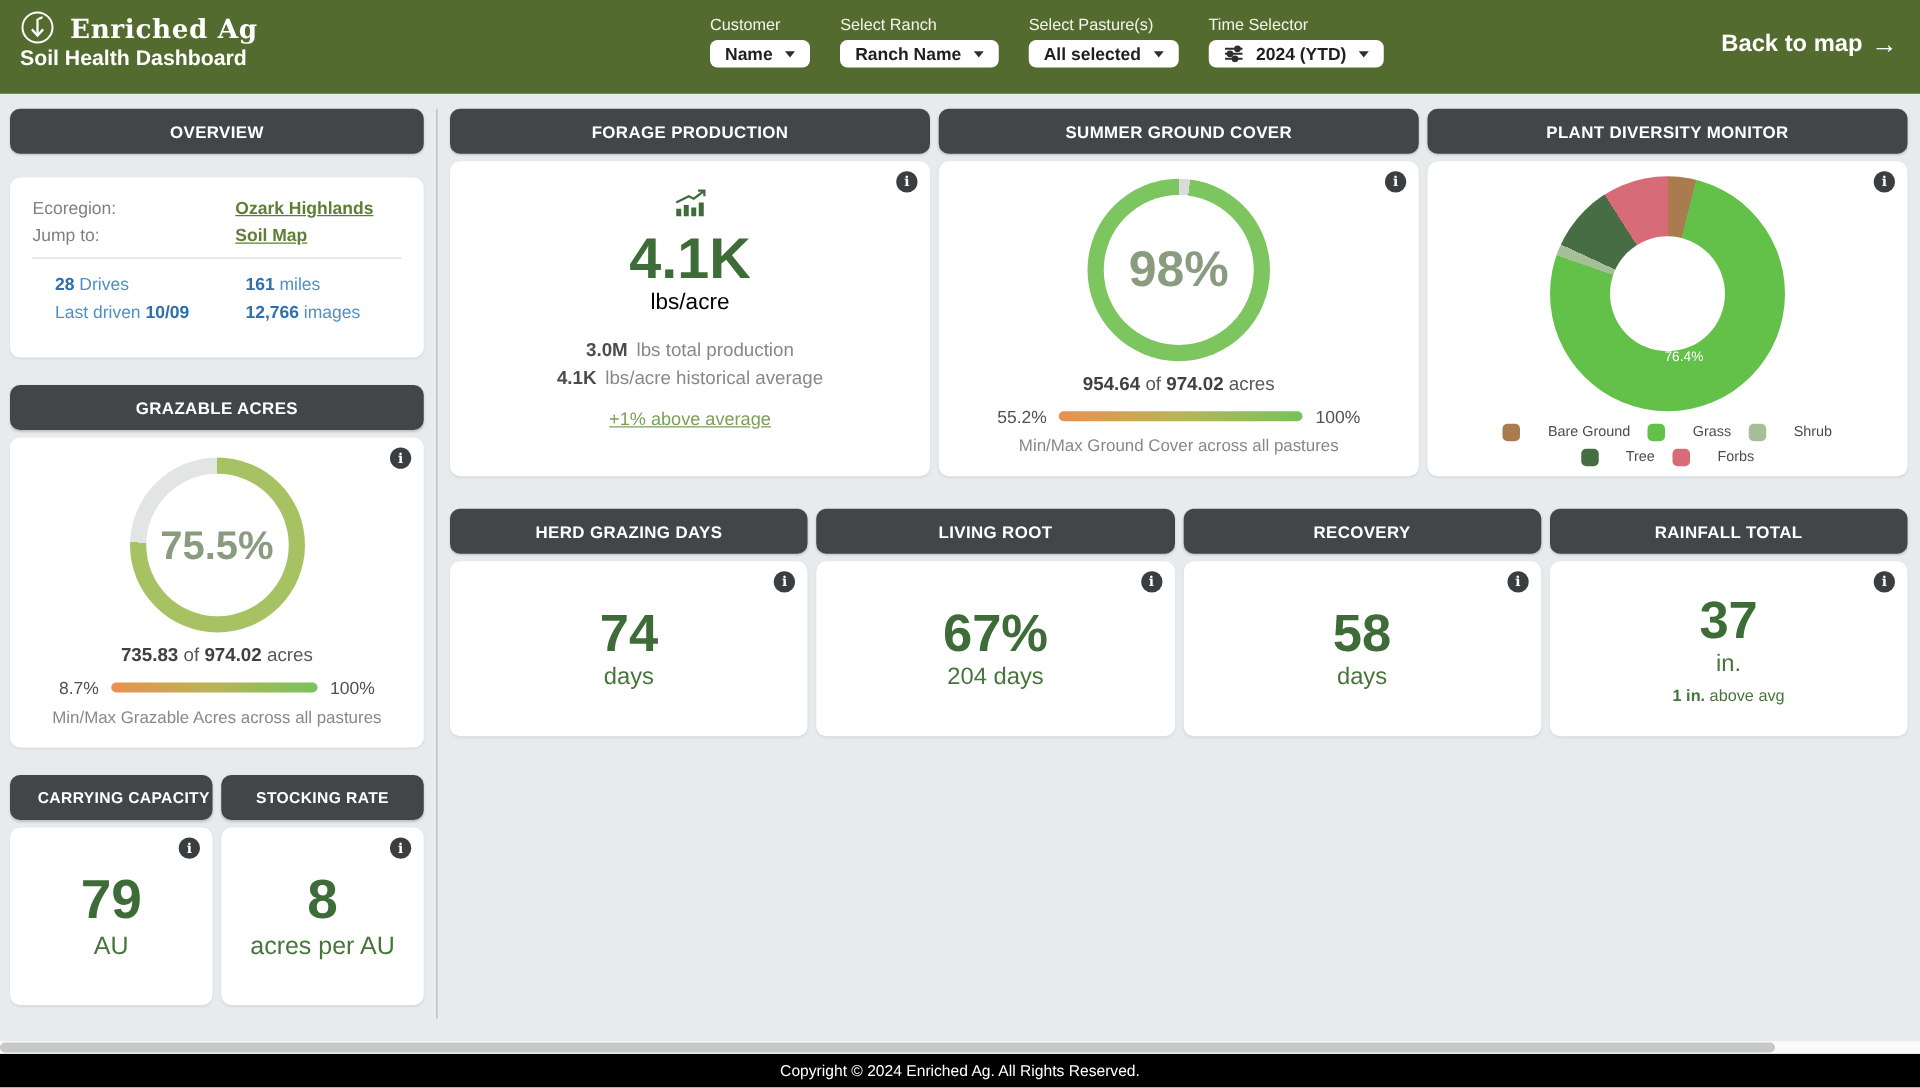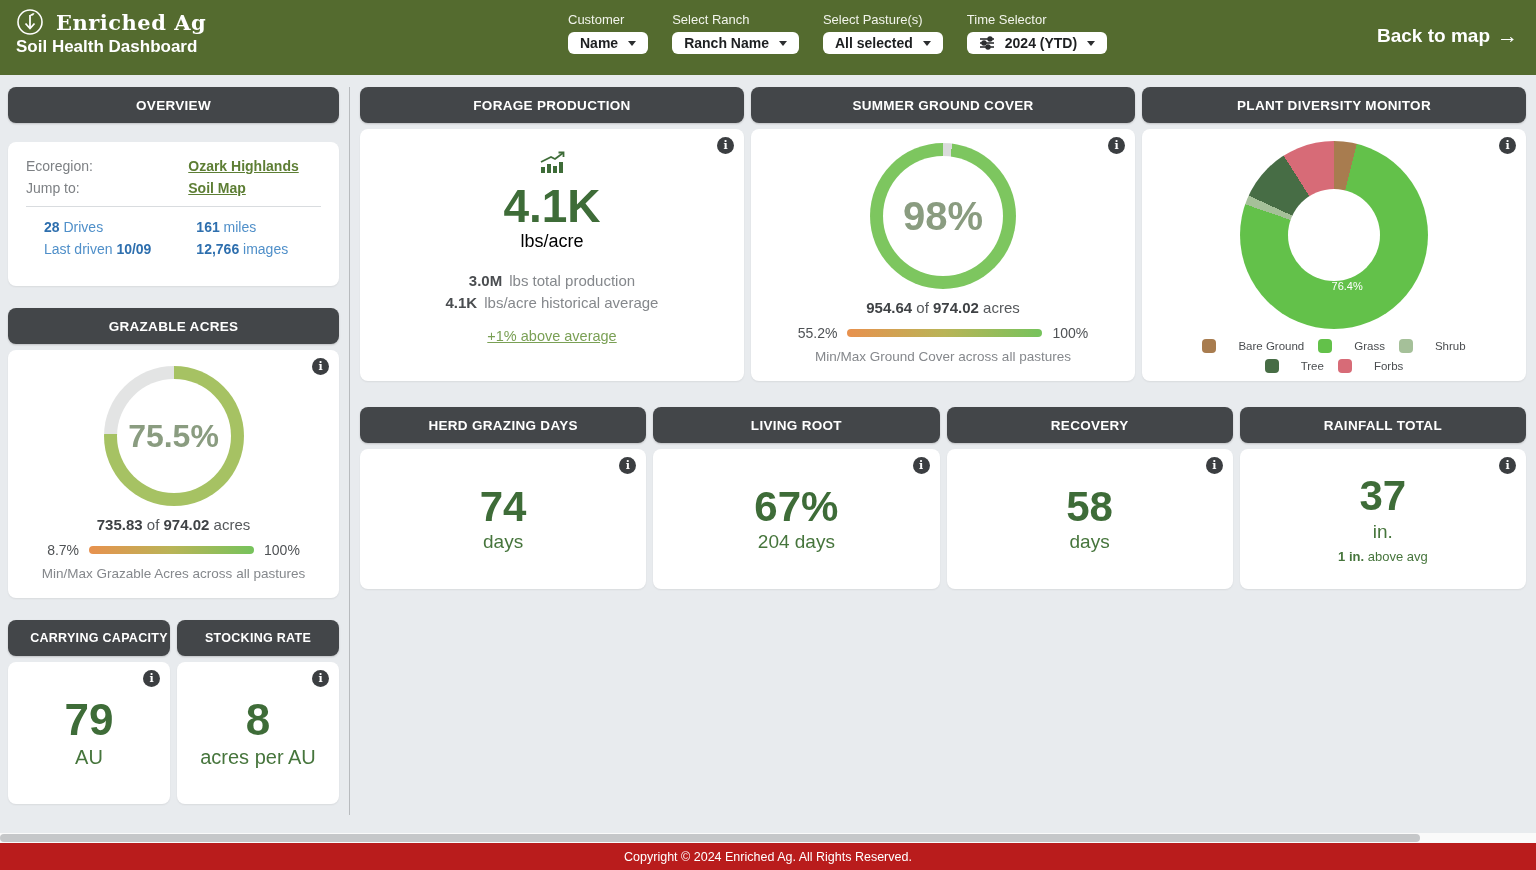--- a/index.html
+++ b/index.html
@@ -113,21 +113,21 @@
                     color:#fff; font-size:11px; }
   .pd-legend { display:flex; flex-wrap:wrap; justify-content:center; gap:6px 14px; margin-top:10px;
                max-width:300px; }
   .pd-item { display:flex; align-items:center; gap:22px; font-size:11.5px; color:#4a4d50; }
   .pd-swatch { width:14px; height:14px; border-radius:4px; }
 
   
   .hscroll { height:10px; background:#fafafa; position:relative; }
   .hscroll-thumb { position:absolute; left:0; top:1px; height:8px; width:1420px; background:#c5c7c9;
                    border-radius:4px; cursor:pointer; }
-  .footer { height:27px; background:#b91c1c; color:#fff; font-size:12.5px; display:flex;
+  .footer { height:27px; background:#000000; color:#fff; font-size:12.5px; display:flex;
             align-items:center; justify-content:center; }
 
   svg { display:block; }
 </style>
 </head>
 <body>
 
 <div class="header">
   <div class="brand">
     <div class="brand-top">

